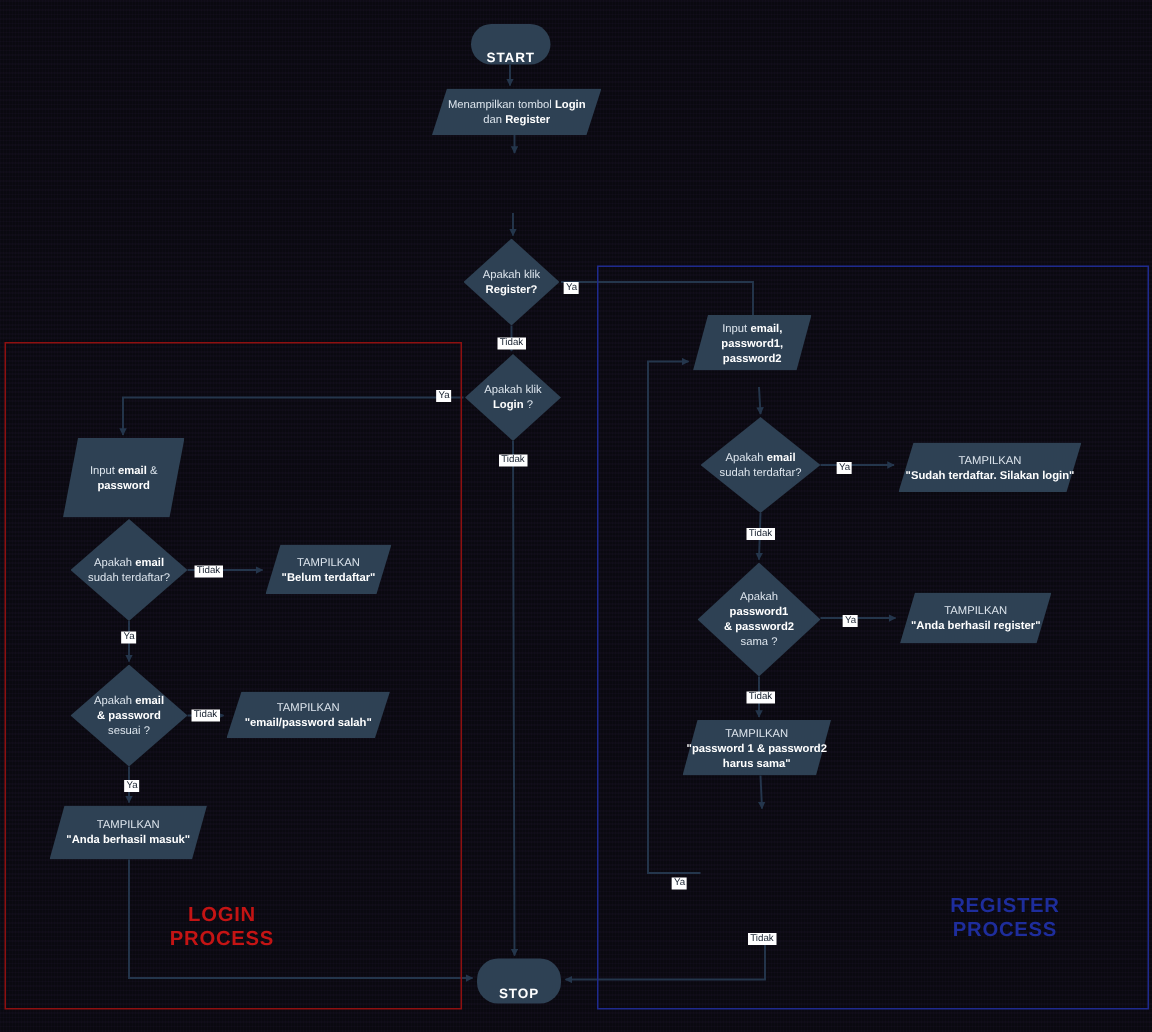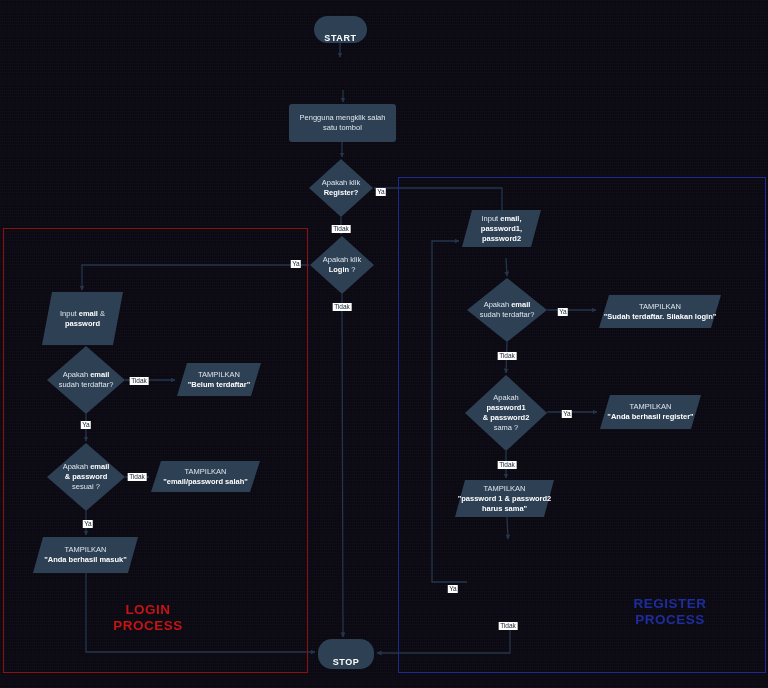--- a/index.html
+++ b/index.html
@@ -84,25 +84,25 @@
     <div>REGISTER</div>
     <div>PROCESS</div>
   </div>
 
 <div class="node oval" style="left: 314px; top: 16px; width: 53px; height: 27px;">
       <div class="shape"></div>
       <div class="txt">
         <div class="ln"><span class="b">START</span></div>
       </div>
     </div>
-    <div class="node rect" style="left: 289px; top: 104px; width: 107px; height: 38px;">
-      <div class="shape"></div>
-      <div class="txt">
-        <div class="ln"><span>Pengguna mengklik salah</span></div>
-        <div class="ln"><span>satu tombol</span></div>
+    <div class="node io" style="left: 288px; top: 59px; width: 113px; height: 31px;">
+      <div class="shape"></div>
+      <div class="txt">
+        <div class="ln"><span>Menampilkan tombol </span><span class="b">Login</span></div>
+        <div class="ln"><span>dan </span><span class="b">Register</span></div>
       </div>
     </div>
     <div class="node diamond" style="left: 309px; top: 159px; width: 64px; height: 58px;">
       <div class="shape"></div>
       <div class="txt">
         <div class="ln"><span>Apakah klik</span></div>
         <div class="ln"><span class="b">Register?</span></div>
       </div>
     </div>
     <div class="node diamond" style="left: 310px; top: 236px; width: 64px; height: 58px;">

